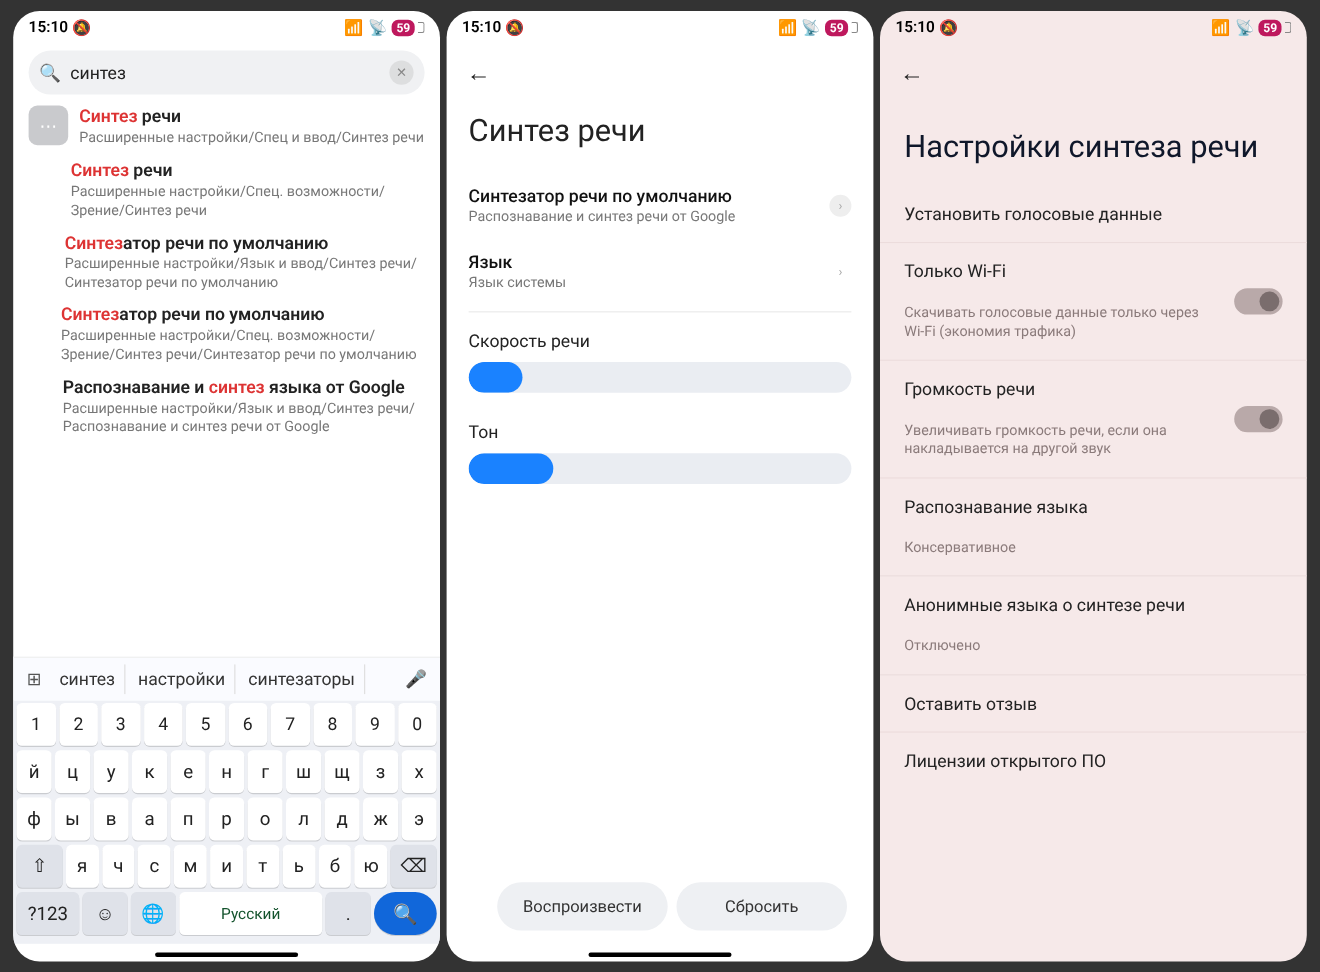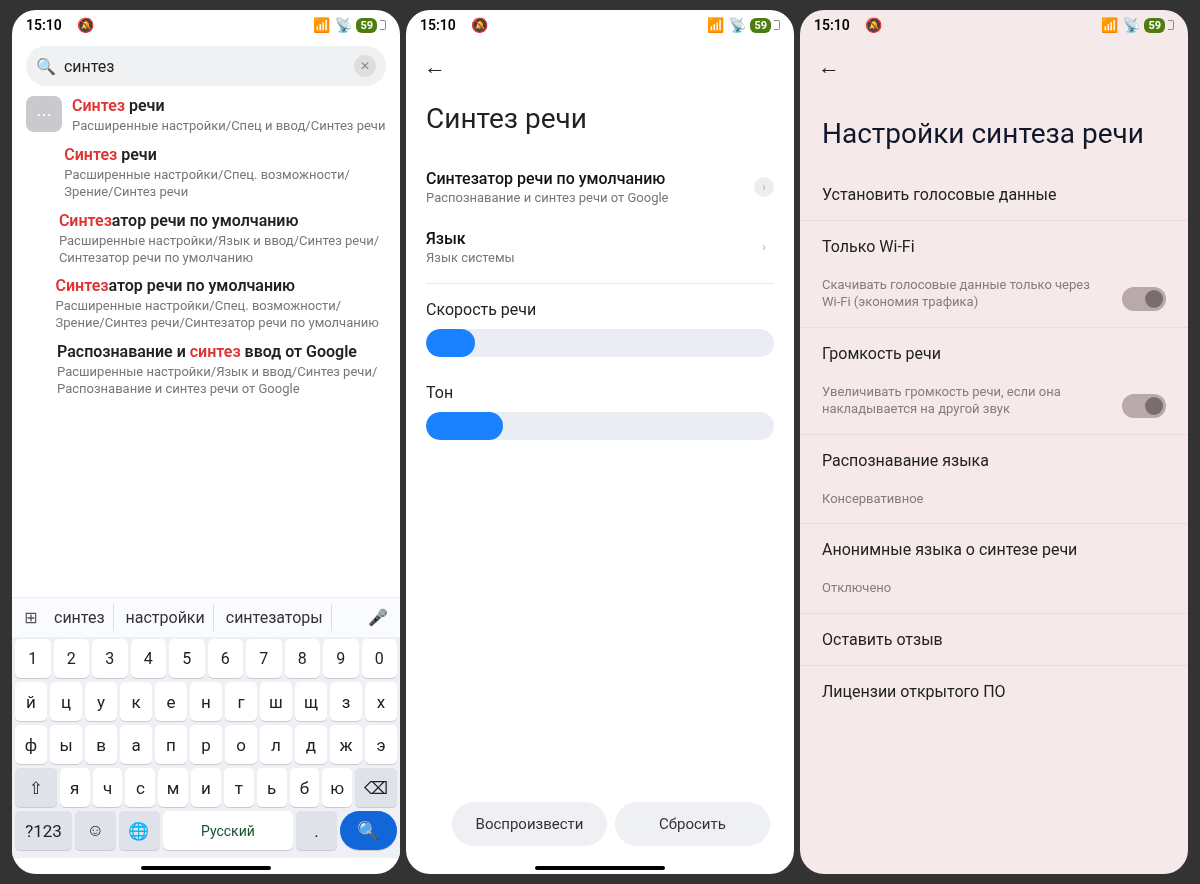--- a/index.html
+++ b/index.html
@@ -32,25 +32,25 @@
   
   .status-bar {
     height: 30px;
     display: flex;
     align-items: center;
     justify-content: space-between;
     padding: 0 14px;
     font-size: 14px;
     font-weight: 600;
   }
-  .status-left { display: flex; align-items: center; gap: 16px; }
+  .status-left { display: flex; align-items: center; gap: 4px; }
   .status-right { display: flex; align-items: center; gap: 4px; }
   .bell-off { font-size: 14px; }
   .batt {
-    background: #4d7c0f; color: #fff;
+    background: #be185d; color: #fff;
     border-radius: 6px; padding: 1px 4px;
     font-size: 11px; font-weight: 700;
   }
   .batt-cap { display:inline-block; width:6px;height:10px;border:1px solid #888;border-left:none;border-radius:0 2px 2px 0;margin-left:-1px; }
 
   
   .search-box {
     margin: 6px 14px;
     background: #f0f1f3;
     border-radius: 22px;
@@ -140,21 +140,21 @@
     flex:1;background:#eef0f3;border-radius:22px;height:44px;
     display:flex;align-items:center;justify-content:center;
     font-size:15px;color:#333;
   }
 
   
   .big-title { padding: 30px 22px 18px 22px; font-size:28px; line-height:1.25; color:#0f172a; }
   .p3-item {
     padding: 16px 22px;
     border-bottom:1px solid #ecdcdc;
-    display:flex;align-items:flex-end;gap:12px;
+    display:flex;align-items:center;gap:12px;
   }
   .p3-item .txt { flex:1; }
   .p3-item .lbl { font-size:16px;color:#222; }
   .p3-item .sub { font-size:13px;color:#8a7a7a;margin-top:21px;line-height:1.3; }
   .toggle {
     width:44px;height:24px;border-radius:12px;background:#b9a9a9;position:relative;
   }
   .toggle .knob {
     position:absolute;width:18px;height:18px;border-radius:50%;background:#7a6d6d;
     top:3px;right:3px;
@@ -210,21 +210,21 @@
       <div class="result-row">
         <div class="result-icon hidden"></div>
         <div class="result-body">
           <div class="title"><span class="hl">Синтез</span><span>атор речи по умолчанию</span></div>
           <div class="path">Расширенные настройки/Спец. возможности/Зрение/Синтез речи/Синтезатор речи по умолчанию</div>
         </div>
       </div>
       <div class="result-row">
         <div class="result-icon hidden"></div>
         <div class="result-body">
-          <div class="title"><span>Распознавание и </span><span class="hl">синтез</span><span> ввод от Google</span></div>
+          <div class="title"><span>Распознавание и </span><span class="hl">синтез</span><span> языка от Google</span></div>
           <div class="path">Расширенные настройки/Язык и ввод/Синтез речи/Распознавание и синтез речи от Google</div>
         </div>
       </div>
     </div>
 
     <div class="sugg-row">
       <span class="grid">⊞</span>
       <span class="sugg">синтез</span>
       <span class="sugg">настройки</span>
       <span class="sugg">синтезаторы</span>

